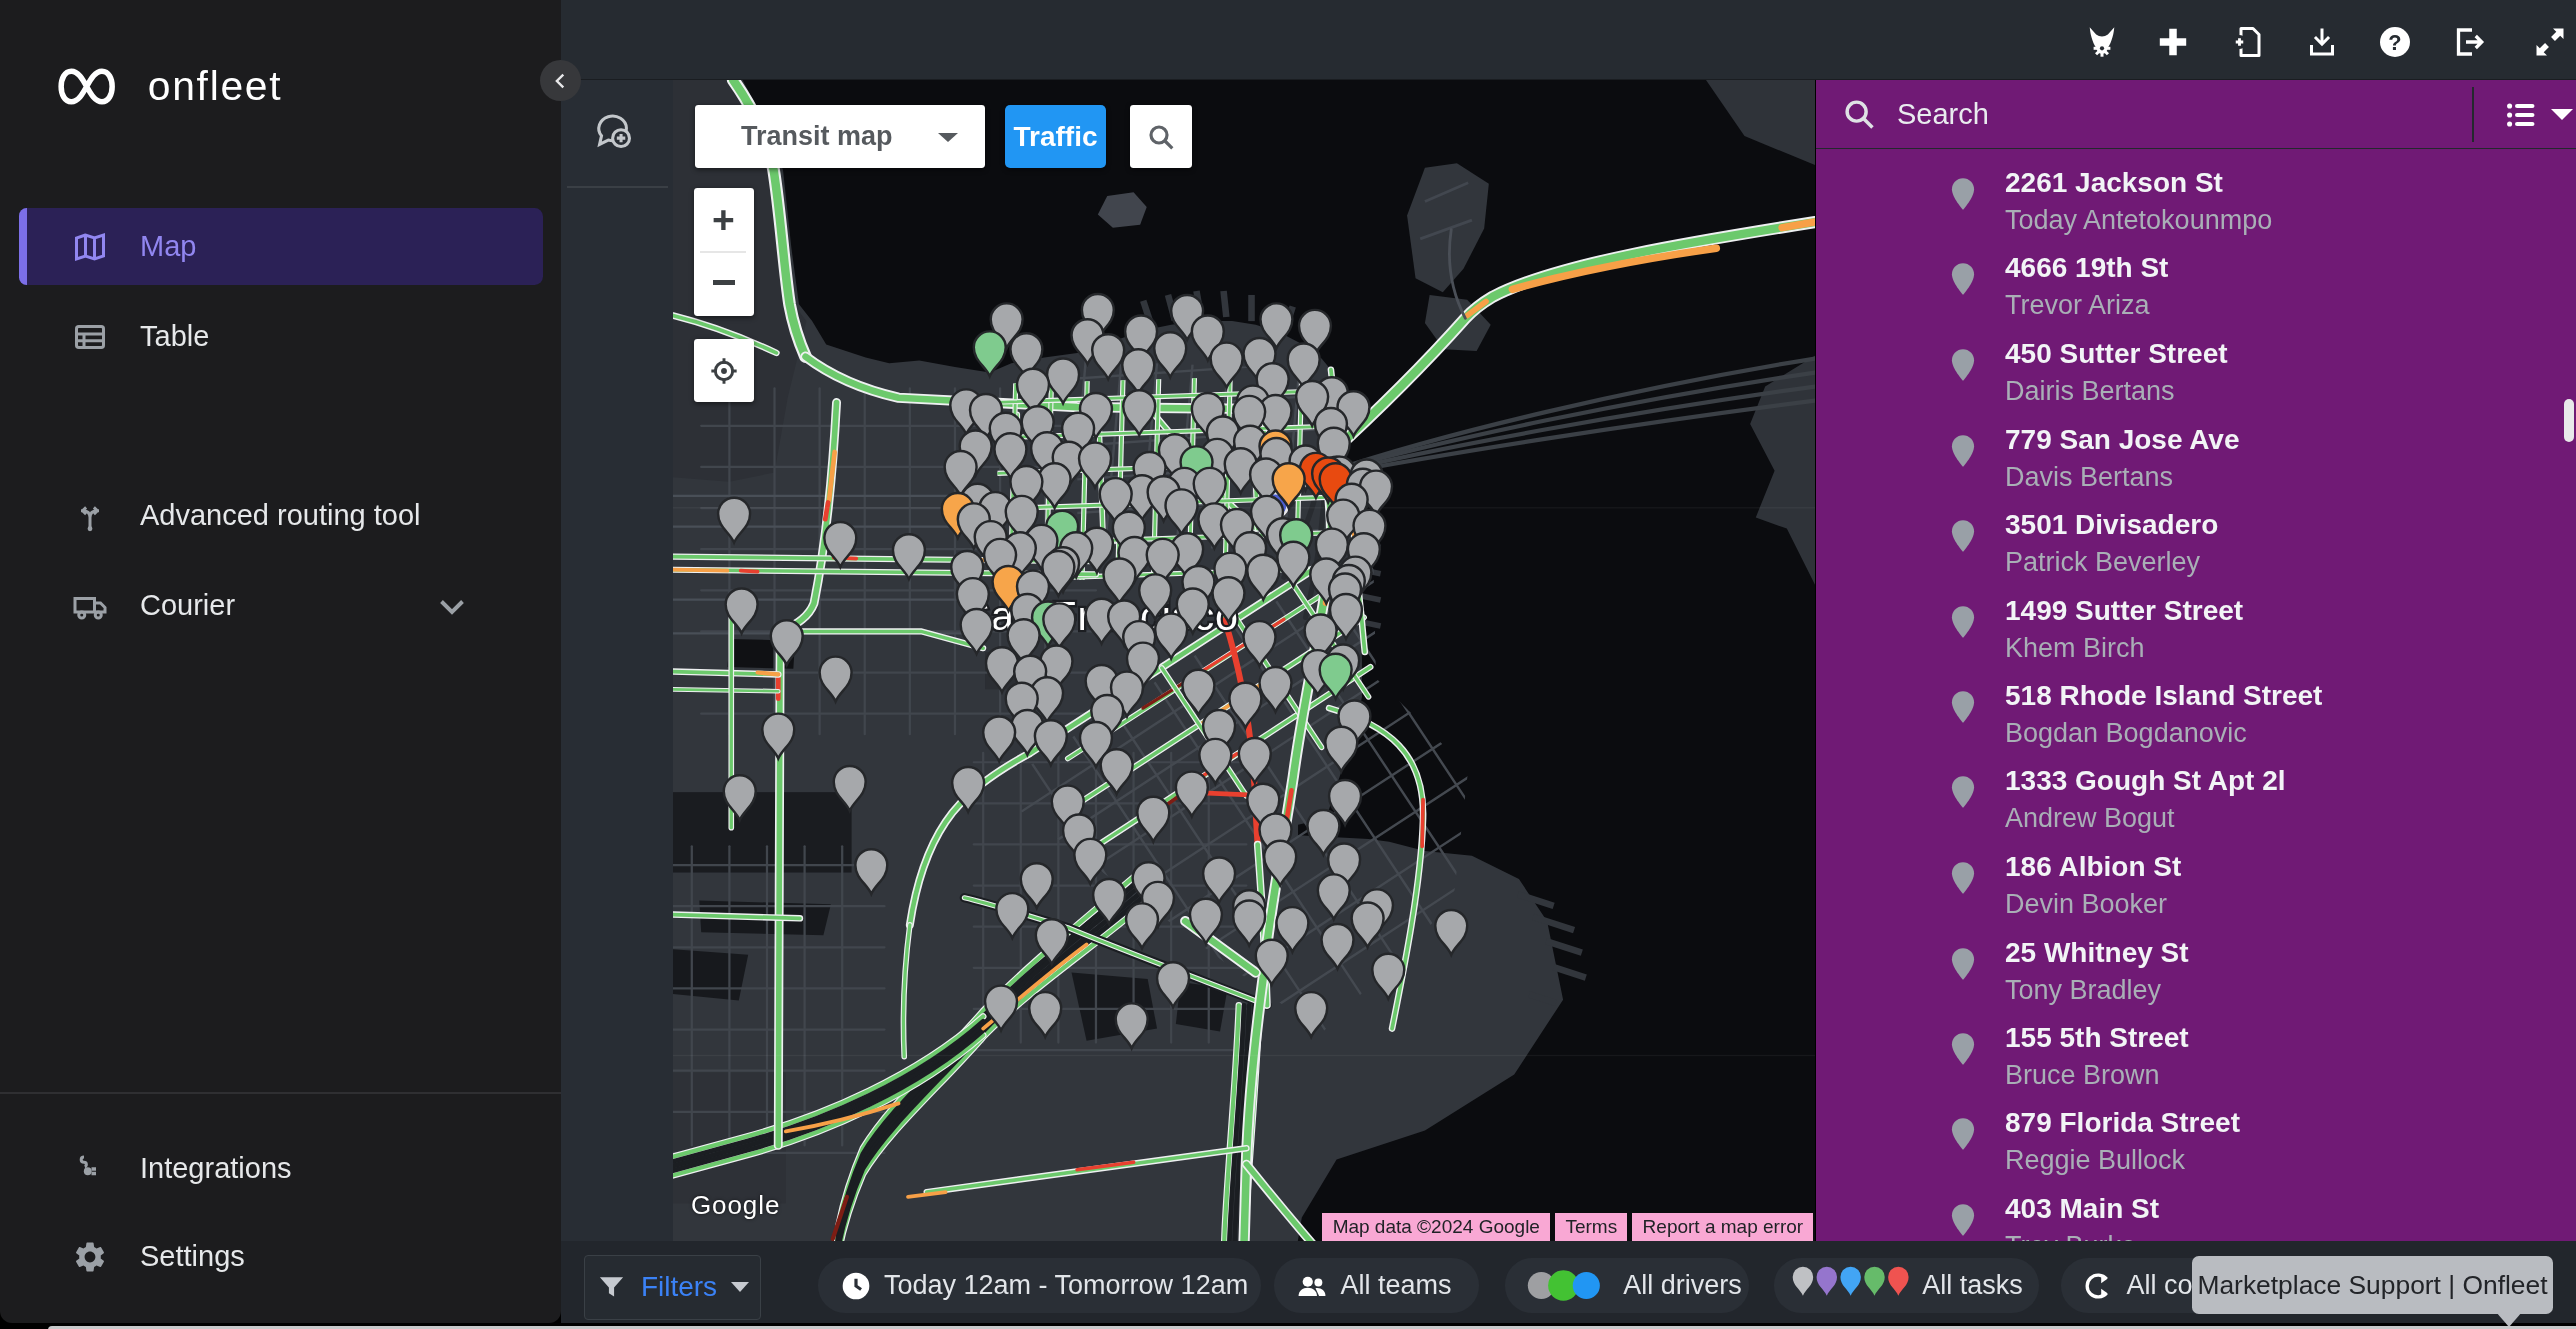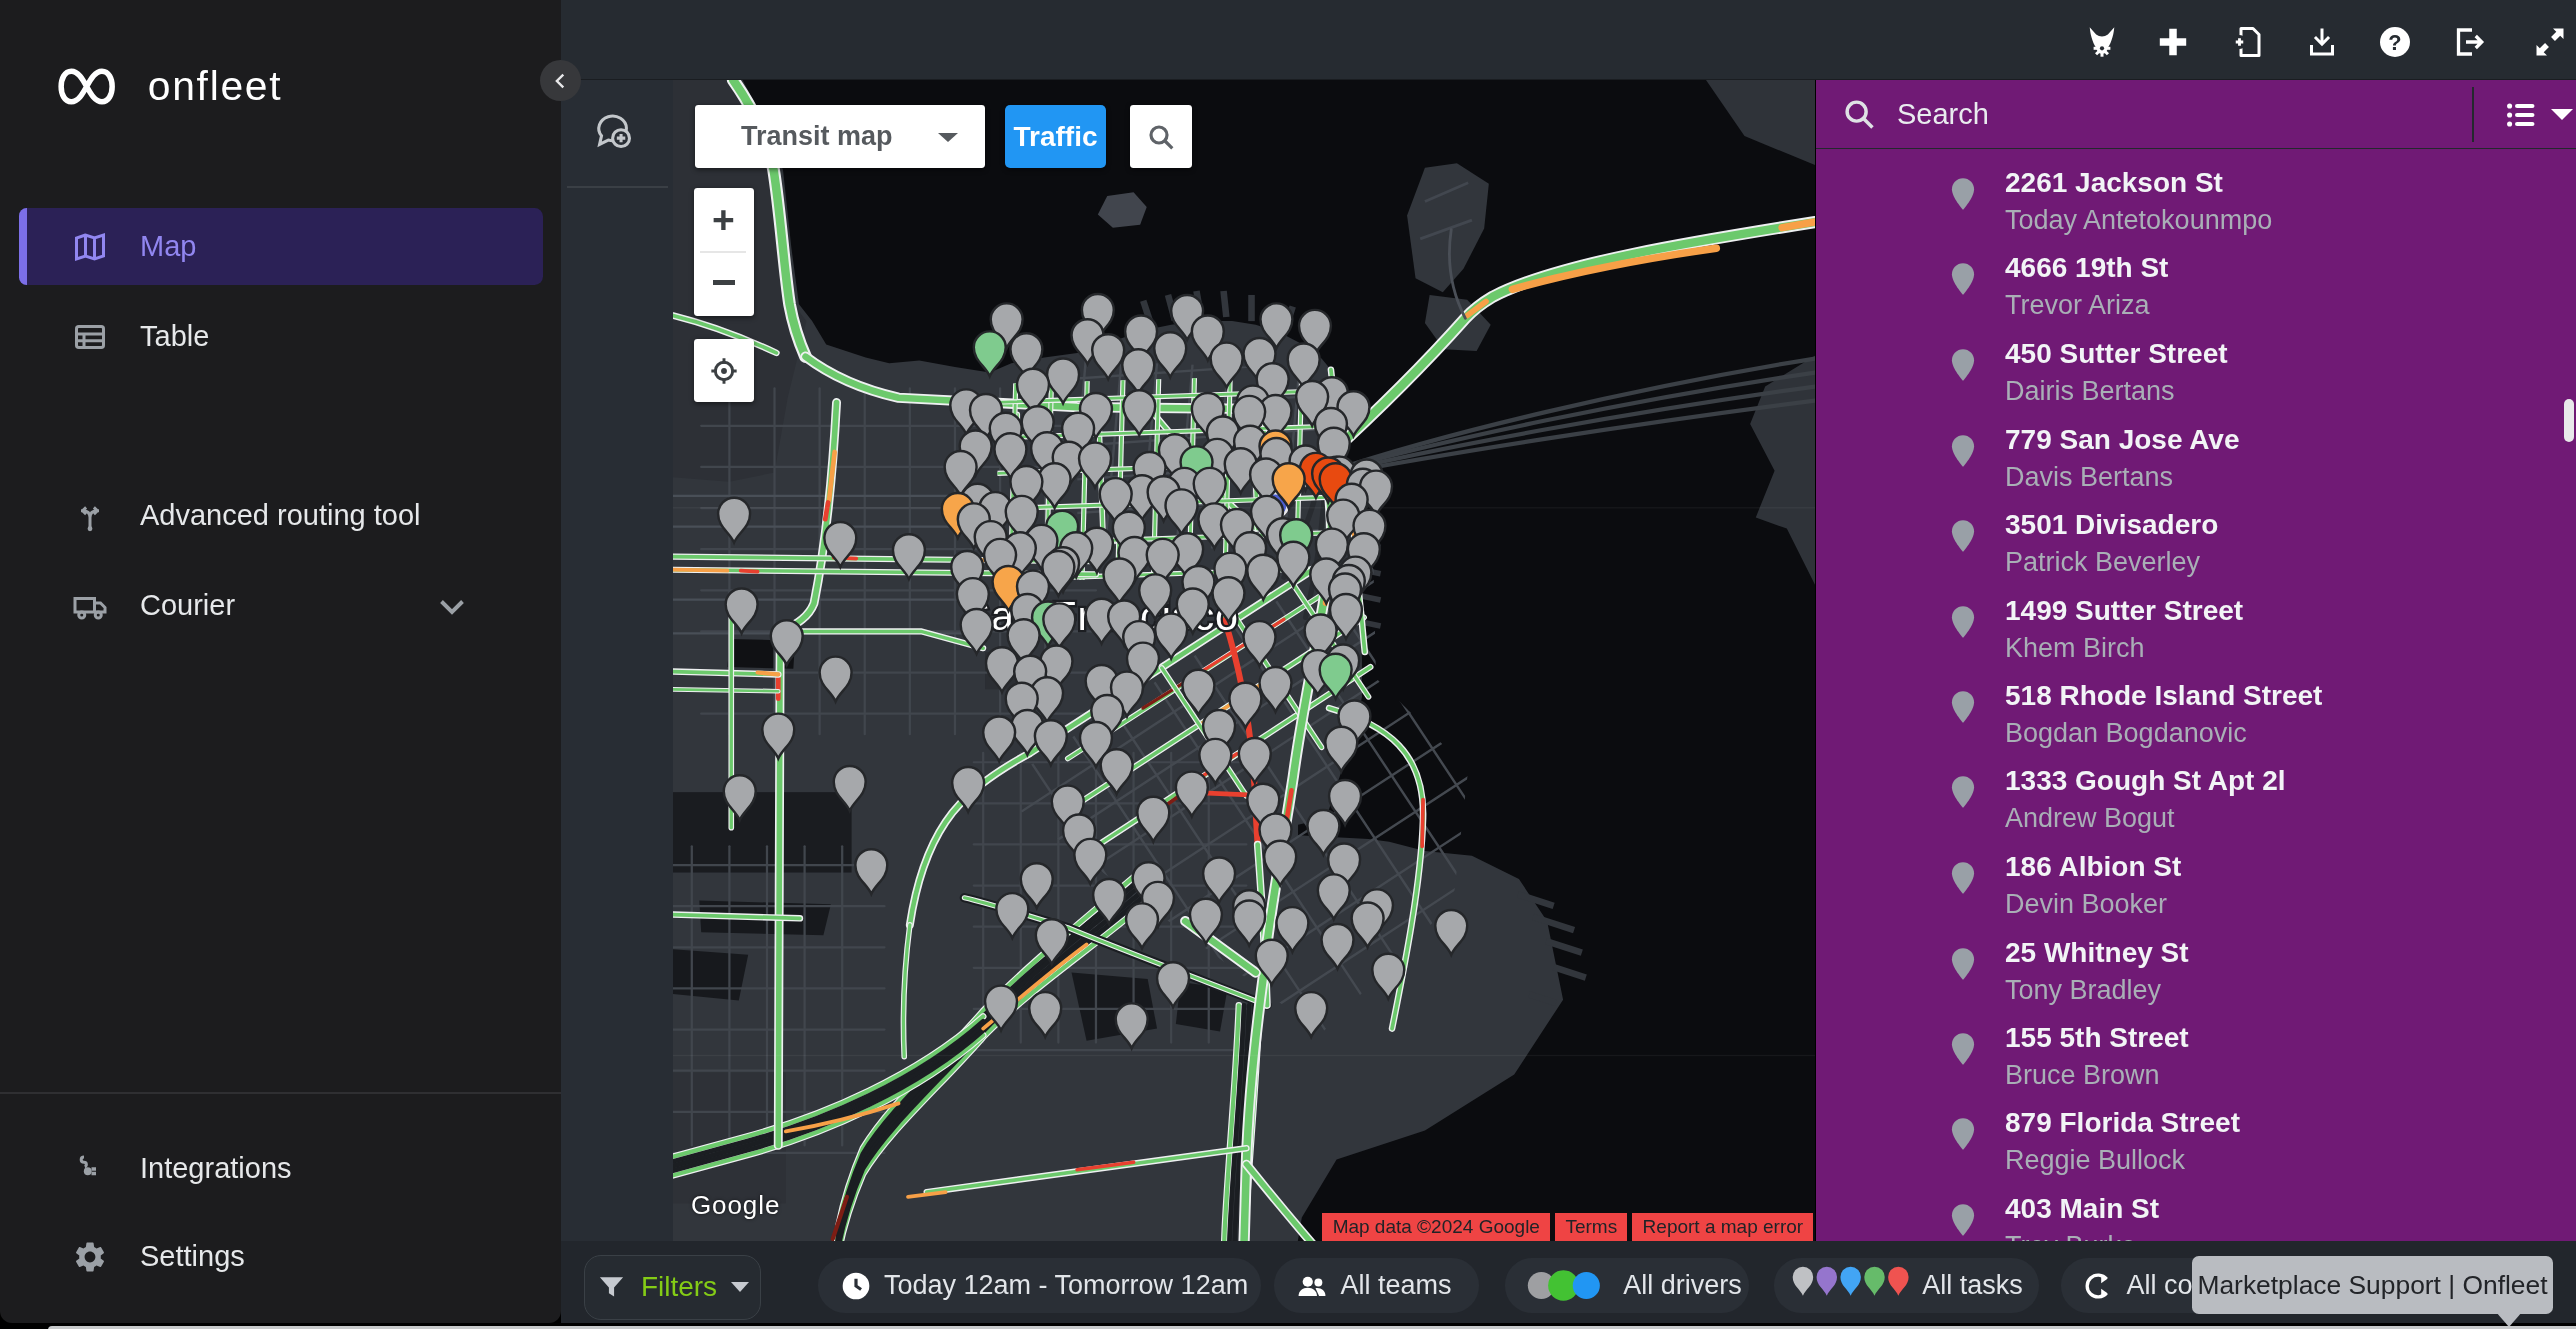--- a/index.html
+++ b/index.html
@@ -31,34 +31,34 @@
 #mtype .car{position:absolute;right:27px;top:28px;width:0;height:0;border-left:10.2px solid transparent;border-right:10.2px solid transparent;border-top:9.4px solid #565a5e}
 #traffic{left:332px;top:25px;width:101px;height:63px;background:#2196f3;border-radius:5.1px;color:#fff;font-size:28px;font-weight:700;display:flex;align-items:center;justify-content:center;box-shadow:0 1.7px 5.1px rgba(0,0,0,.45)}
 #msearch{left:457px;top:25px;width:62px;height:63px;display:flex;align-items:center;justify-content:center}
 #zoomc{left:20.5px;top:108px;width:60px;height:128px}
 #zoomc .zdiv{position:absolute;left:6.8px;top:63px;width:46px;height:1.7px;background:#e6e6e6}
 #locc{left:20.5px;top:259px;width:60px;height:63px;display:flex;align-items:center;justify-content:center}
 .zi{position:absolute;left:0;width:60px;height:63px;color:#3c4043;font-size:39px;font-weight:700;display:flex;align-items:center;justify-content:center}
 
 #glogo{left:18px;top:1110px;color:#fff;font-size:26px;font-weight:500;letter-spacing:0.9px;text-shadow:0 0 3.4px rgba(0,0,0,.7)}
 #attr{right:1.7px;top:1132px;height:29px;color:#212327;font-size:19px;display:flex;align-items:center;white-space:nowrap}
-#attr span{padding:0 10.2px;background:#ef4444;height:28px;display:flex;align-items:center}
+#attr span{padding:0 10.2px;background:#f9a8d4;height:28px;display:flex;align-items:center}
 #attr .sep{width:5.1px;height:29px;background:transparent;padding:0}
 
 #srow{left:0;top:0;width:760px;height:69px;border-bottom:1.7px solid #24282d}
 #srow .ph{position:absolute;left:81px;top:18px;font-size:29px;color:#e9ecef}
 #vdiv{left:656px;top:6.8px;width:1.7px;height:55px;background:#24282d}
 .item{position:absolute;left:0;width:760px;height:78px}
 .ipin{position:absolute;left:128px;top:5.1px;width:38px;height:44px}
 .it{position:absolute;left:189px;top:0;font-size:28px;font-weight:700;color:#f2f4f6}
 .is{position:absolute;left:189px;top:38px;font-size:27px;color:#a9afb6}
 #thumb{left:748px;top:319px;width:10.2px;height:43px;background:#e8e9ea;border-radius:5.1px}
 
 .pill{position:absolute;top:17px;height:55px;background:#2a2f36;border-radius:27px;display:flex;align-items:center;color:#e2e5e9;font-size:27px;white-space:nowrap}
-#fbtn{position:absolute;left:23px;top:13.6px;width:177px;height:65px;background:#262b31;border:1.7px solid #3a4046;border-radius:17px;display:flex;align-items:center;justify-content:center;color:#84cc16;font-size:28px}
+#fbtn{position:absolute;left:23px;top:13.6px;width:177px;height:65px;background:#262b31;border:1.7px solid #3a4046;border-radius:4px;display:flex;align-items:center;justify-content:center;color:#3b82f6;font-size:28px}
 #tooltip{left:2192px;top:1256px;width:361px;height:58px;background:#b9bcc1;border-radius:6.8px;z-index:45;color:#222428;font-size:26.4px;display:flex;align-items:center;justify-content:center;white-space:nowrap}
 #tcaret{left:2496px;top:1312px;width:0;height:0;border-left:13.6px solid transparent;border-right:13.6px solid transparent;border-top:15.3px solid #b9bcc1;z-index:45}
 </style></head><body>
 <div id="topbar" class="abs"></div>
 
 <svg class="abs tbi" style="left:2084px" viewBox="0 0 24 24">
     <path fill="#fff" d="M3.8,2.2 C4.4,8.6 6.3,14 9.3,17.4 L12,20.1 L14.7,17.4 C17.7,14 19.6,8.6 20.2,2.2 L15.9,7 C14.7,7.9 13.4,8.3 12,8.3 C10.6,8.3 9.3,7.9 8.1,7 Z"></path>
     <g fill="#fff">
       <circle cx="12" cy="16.2" r="3.7"></circle>
       <rect x="-1" y="-5.6" width="2" height="2.4" transform="translate(12,16.2) rotate(0)"></rect>

